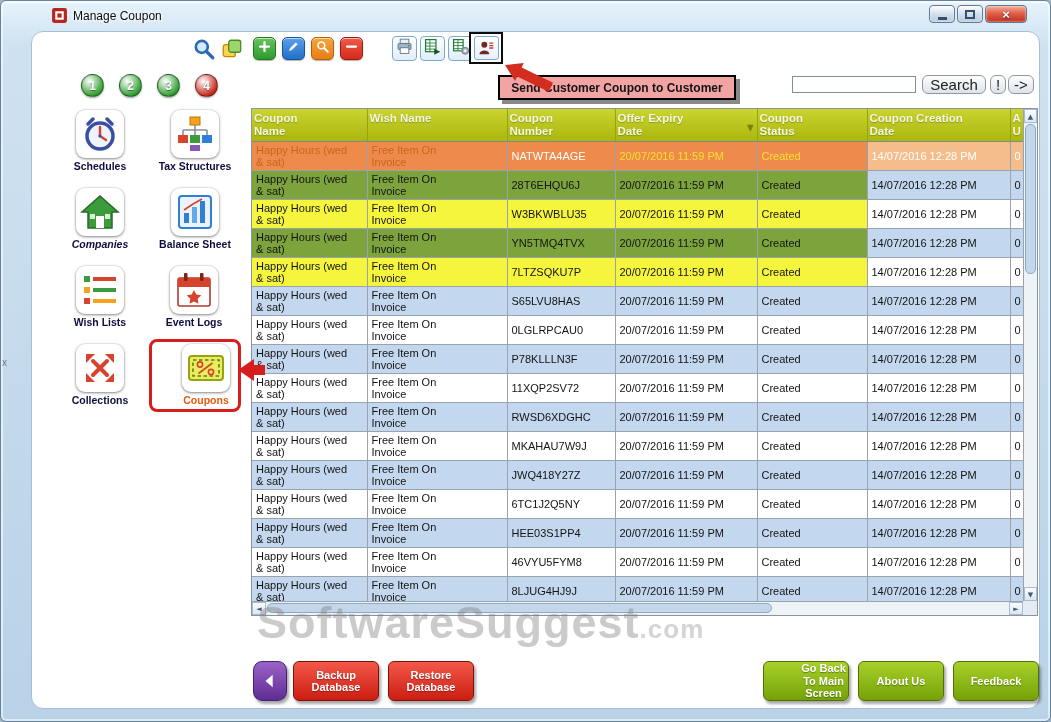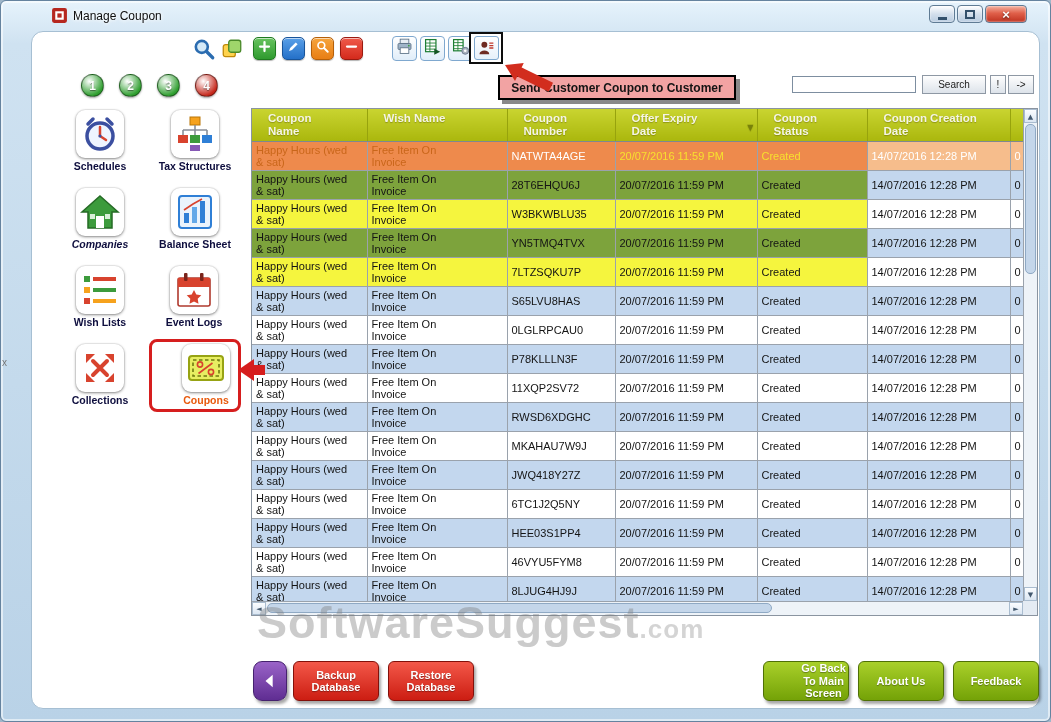--- a/index.html
+++ b/index.html
@@ -71,31 +71,31 @@
              border-top:10px solid transparent; border-bottom:10px solid transparent; border-right:16px solid #d22d1e; }
   .ta-shaft { position:absolute; left:15px; top:5px; width:36px; height:10px; background:#d22d1e; }
   .tooltip { position:absolute; left:497px; top:74px; width:238px; height:25px; background:#f2a3a3;
              border:2px solid #000; box-shadow:4px 4px 0 rgba(40,40,40,.55); font-size:12px; font-weight:bold;
              color:#141414; display:flex; align-items:center; justify-content:center; z-index:45; }
 
   
   .search-input { position:absolute; left:791px; top:75px; width:124px; height:17px; border:1px solid #7d8ea0;
                   font-size:11px; padding:0 3px; font-family:inherit; }
   .btn-plain { position:absolute; top:74px; height:19px; background:linear-gradient(#fefefe,#dde3ea);
-               border:1px solid #8e98a4; border-radius:0; font-size:10px; cursor:pointer; font-family:inherit; color:#222; }
+               border:1px solid #8e98a4; border-radius:6px; font-size:15px; cursor:pointer; font-family:inherit; color:#222; }
   .search-btn { left:921px; width:64px; }
   .alert-btn { left:989px; width:16px; }
   .go-btn { left:1007px; width:26px; }
 
   
   .table-wrap { position:absolute; left:250px; top:107px; width:787px; height:508px; border:1px solid #8a94a0; background:#fff; }
   .grid-clip { position:absolute; left:0; top:0; width:771px; height:492px; overflow:hidden; }
   table.grid { border-collapse:collapse; table-layout:fixed; width:771px; }
   table.grid th { background:linear-gradient(#c9d430,#aab70d); color:#f5f5e6; font-size:11.5px; font-weight:bold;
-       text-align:left; vertical-align:top; padding:3px 16px; height:27px; border-right:1px solid #97a30d;
+       text-align:left; vertical-align:top; padding:3px 2px; height:27px; border-right:1px solid #97a30d;
        border-bottom:1px solid #7f8890; white-space:pre-line; line-height:13px; position:relative;
        text-shadow:0 1px 1px rgba(90,90,0,.45); cursor:pointer;margin-top:16px; }
   table.grid td { font-size:11px; line-height:12px; padding:2px 4px; height:23px; color:#141414;
        border-right:1px solid #9aa2ac; border-bottom:1px solid #9aa2ac; white-space:pre-line;
        overflow:hidden; vertical-align:middle; cursor:default; }
   .sort { position:absolute; right:3px; top:12px; font-size:8px; color:#78820a; font-family:"DejaVu Sans",sans-serif; }
   tr.r-selected td { background:#ee8a4c; }
   tr.r-selected td.col-name, tr.r-selected td.col-offer { color:#c9661a; }
   tr.r-selected td.col-number { color:#fff; }
   tr.r-selected td.col-expiry, tr.r-selected td.col-status { color:#f7e02e; }

